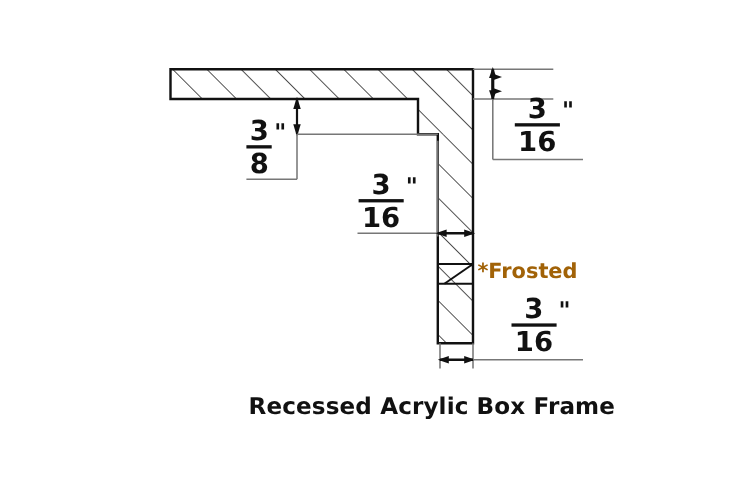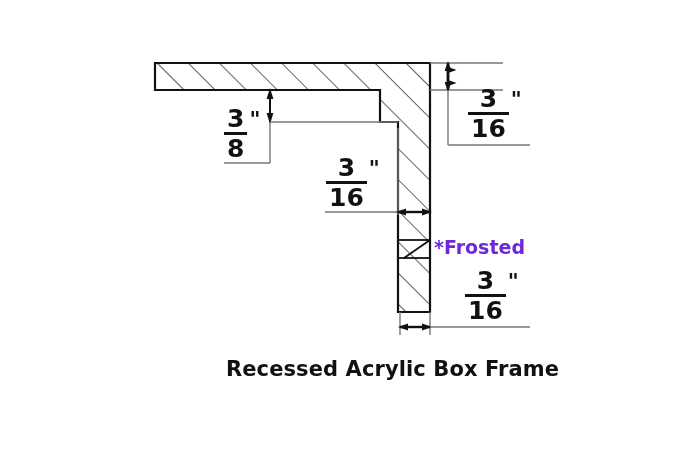--- a/index.html
+++ b/index.html
@@ -56,21 +56,21 @@
   .inch-mark {
     font-size: 21px;
     font-weight: bold;
     align-self: flex-start;
     margin-left: 2px;
     margin-top: 2px;
     letter-spacing: -1px;
   }
   .note-text {
     position: absolute;
-    color: #6d28d9;
+    color: #a16207;
     font-weight: bold;
     font-size: 19px;
     line-height: 1.25;
     font-family: "DejaVu Sans", sans-serif;
     white-space: pre-line;
   }
   .title-text {
     position: absolute;
     color: #111111;
     font-weight: bold;

